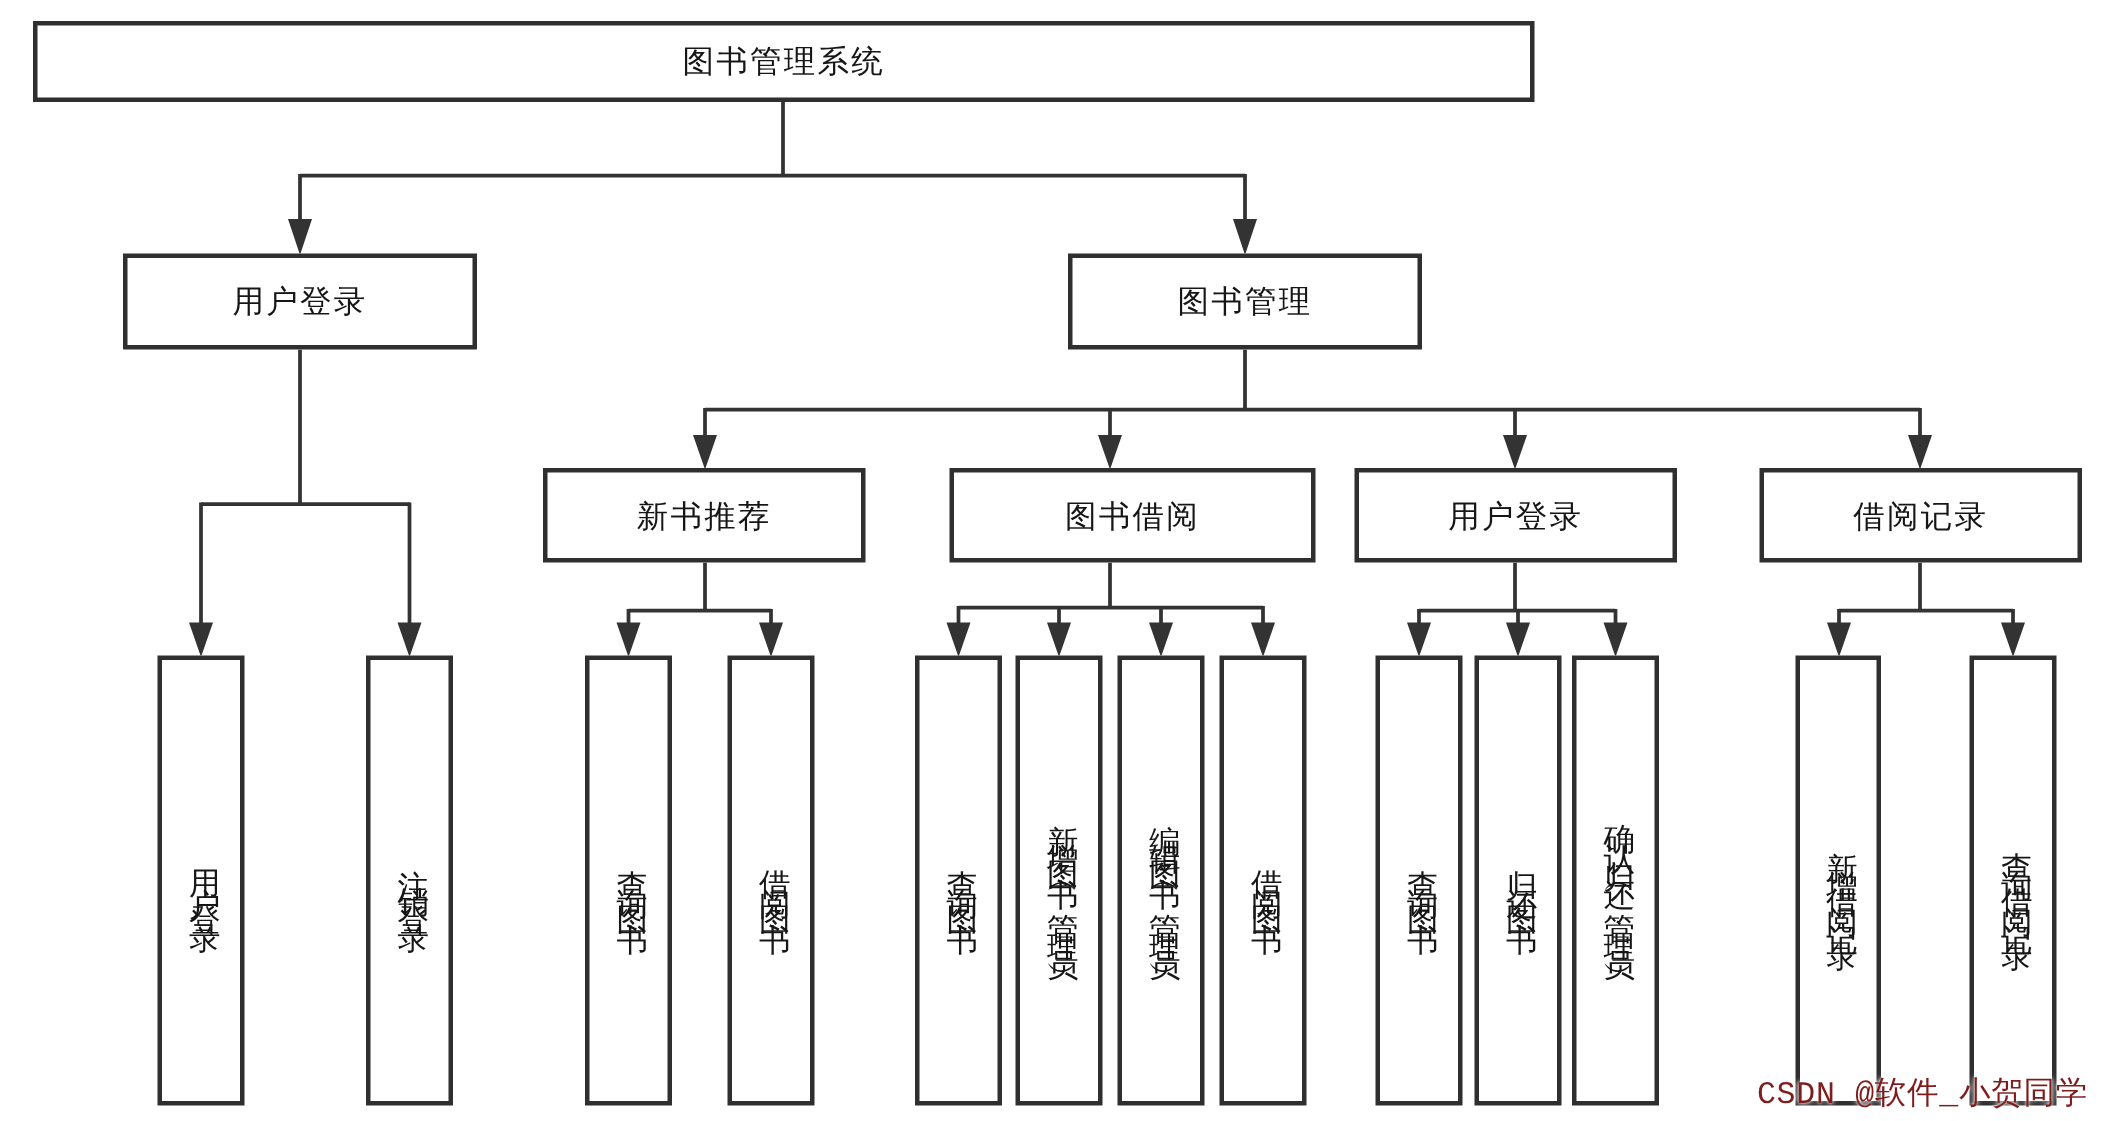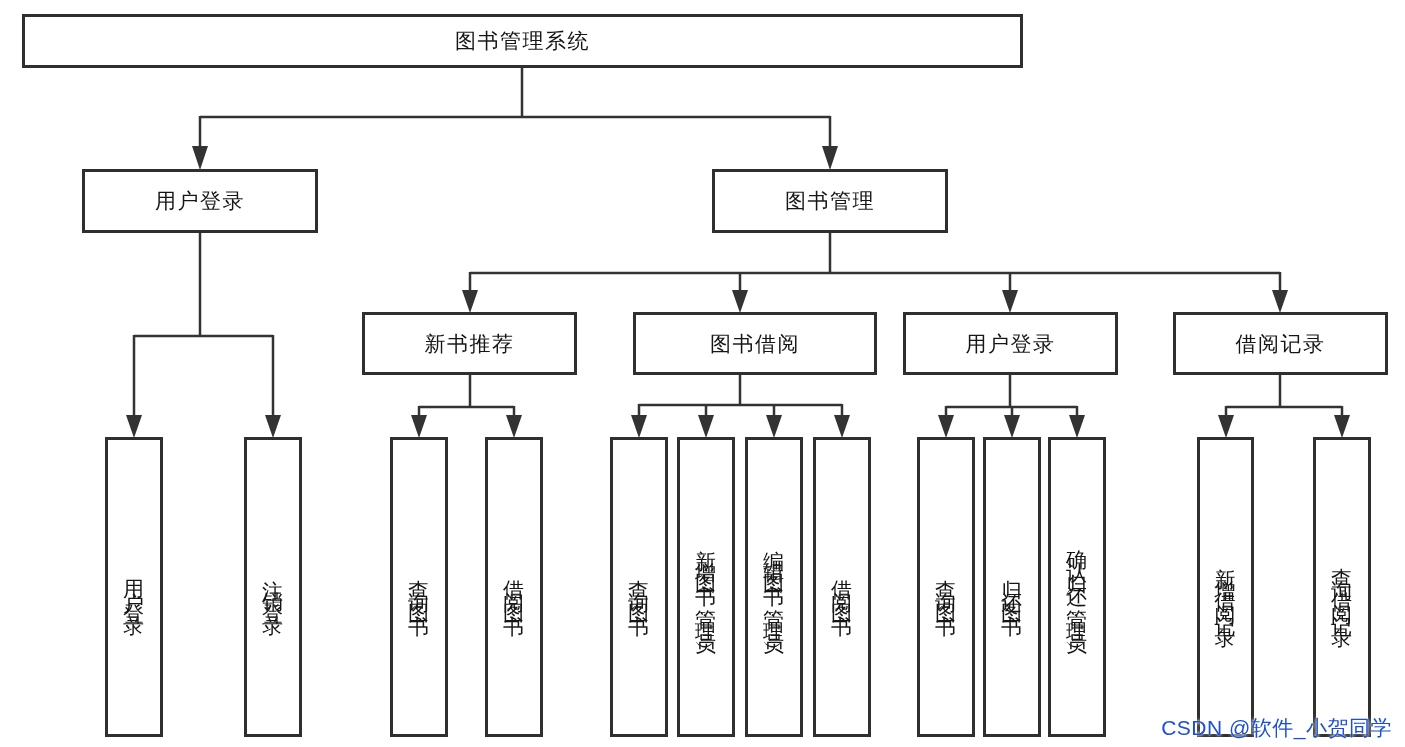--- a/index.html
+++ b/index.html
@@ -1,34 +1,34 @@
 <!DOCTYPE html>
 <html><head>
 <meta charset="utf-8">
 <title>图书管理系统</title>
 <style>
   html,body{margin:0;padding:0;background:#fff;}
   .canvas{
     position:relative;width:1405px;height:747px;background:#ffffff;
-    font-family:Liberation Sans, sans-serif;overflow:hidden;
+    font-family:Liberation Mono, monospace;overflow:hidden;
   }
   svg.wires{position:absolute;left:0;top:0;z-index:0;}
   .node{
     position:absolute;box-sizing:border-box;border:3px solid #2f2f2f;
     background:#ffffff;display:flex;align-items:center;justify-content:center;
     color:#161616;z-index:1;
   }
   .node .lbl{font-size:21px;letter-spacing:1.5px;white-space:nowrap;}
   .node .vlbl{
     writing-mode:vertical-rl;text-orientation:mixed;
     font-size:21px;letter-spacing:12px;line-height:1.1;white-space:nowrap;
   }
   .watermark{
     position:absolute;right:13px;bottom:5px;z-index:3;
-    font-size:21px;color:#1d4ed8;letter-spacing:0.5px;
+    font-size:21px;color:#7f1d1d;letter-spacing:0.5px;
     text-shadow:0 0 2px #ffffff,0 0 4px #ffffff;
   }
 </style>
 </head>
 <body>
 
 <div class="canvas">
 
   <svg class="wires" width="1405" height="747" viewBox="0 0 1405 747">
     <g stroke="#333333" stroke-width="2.5" fill="none">

